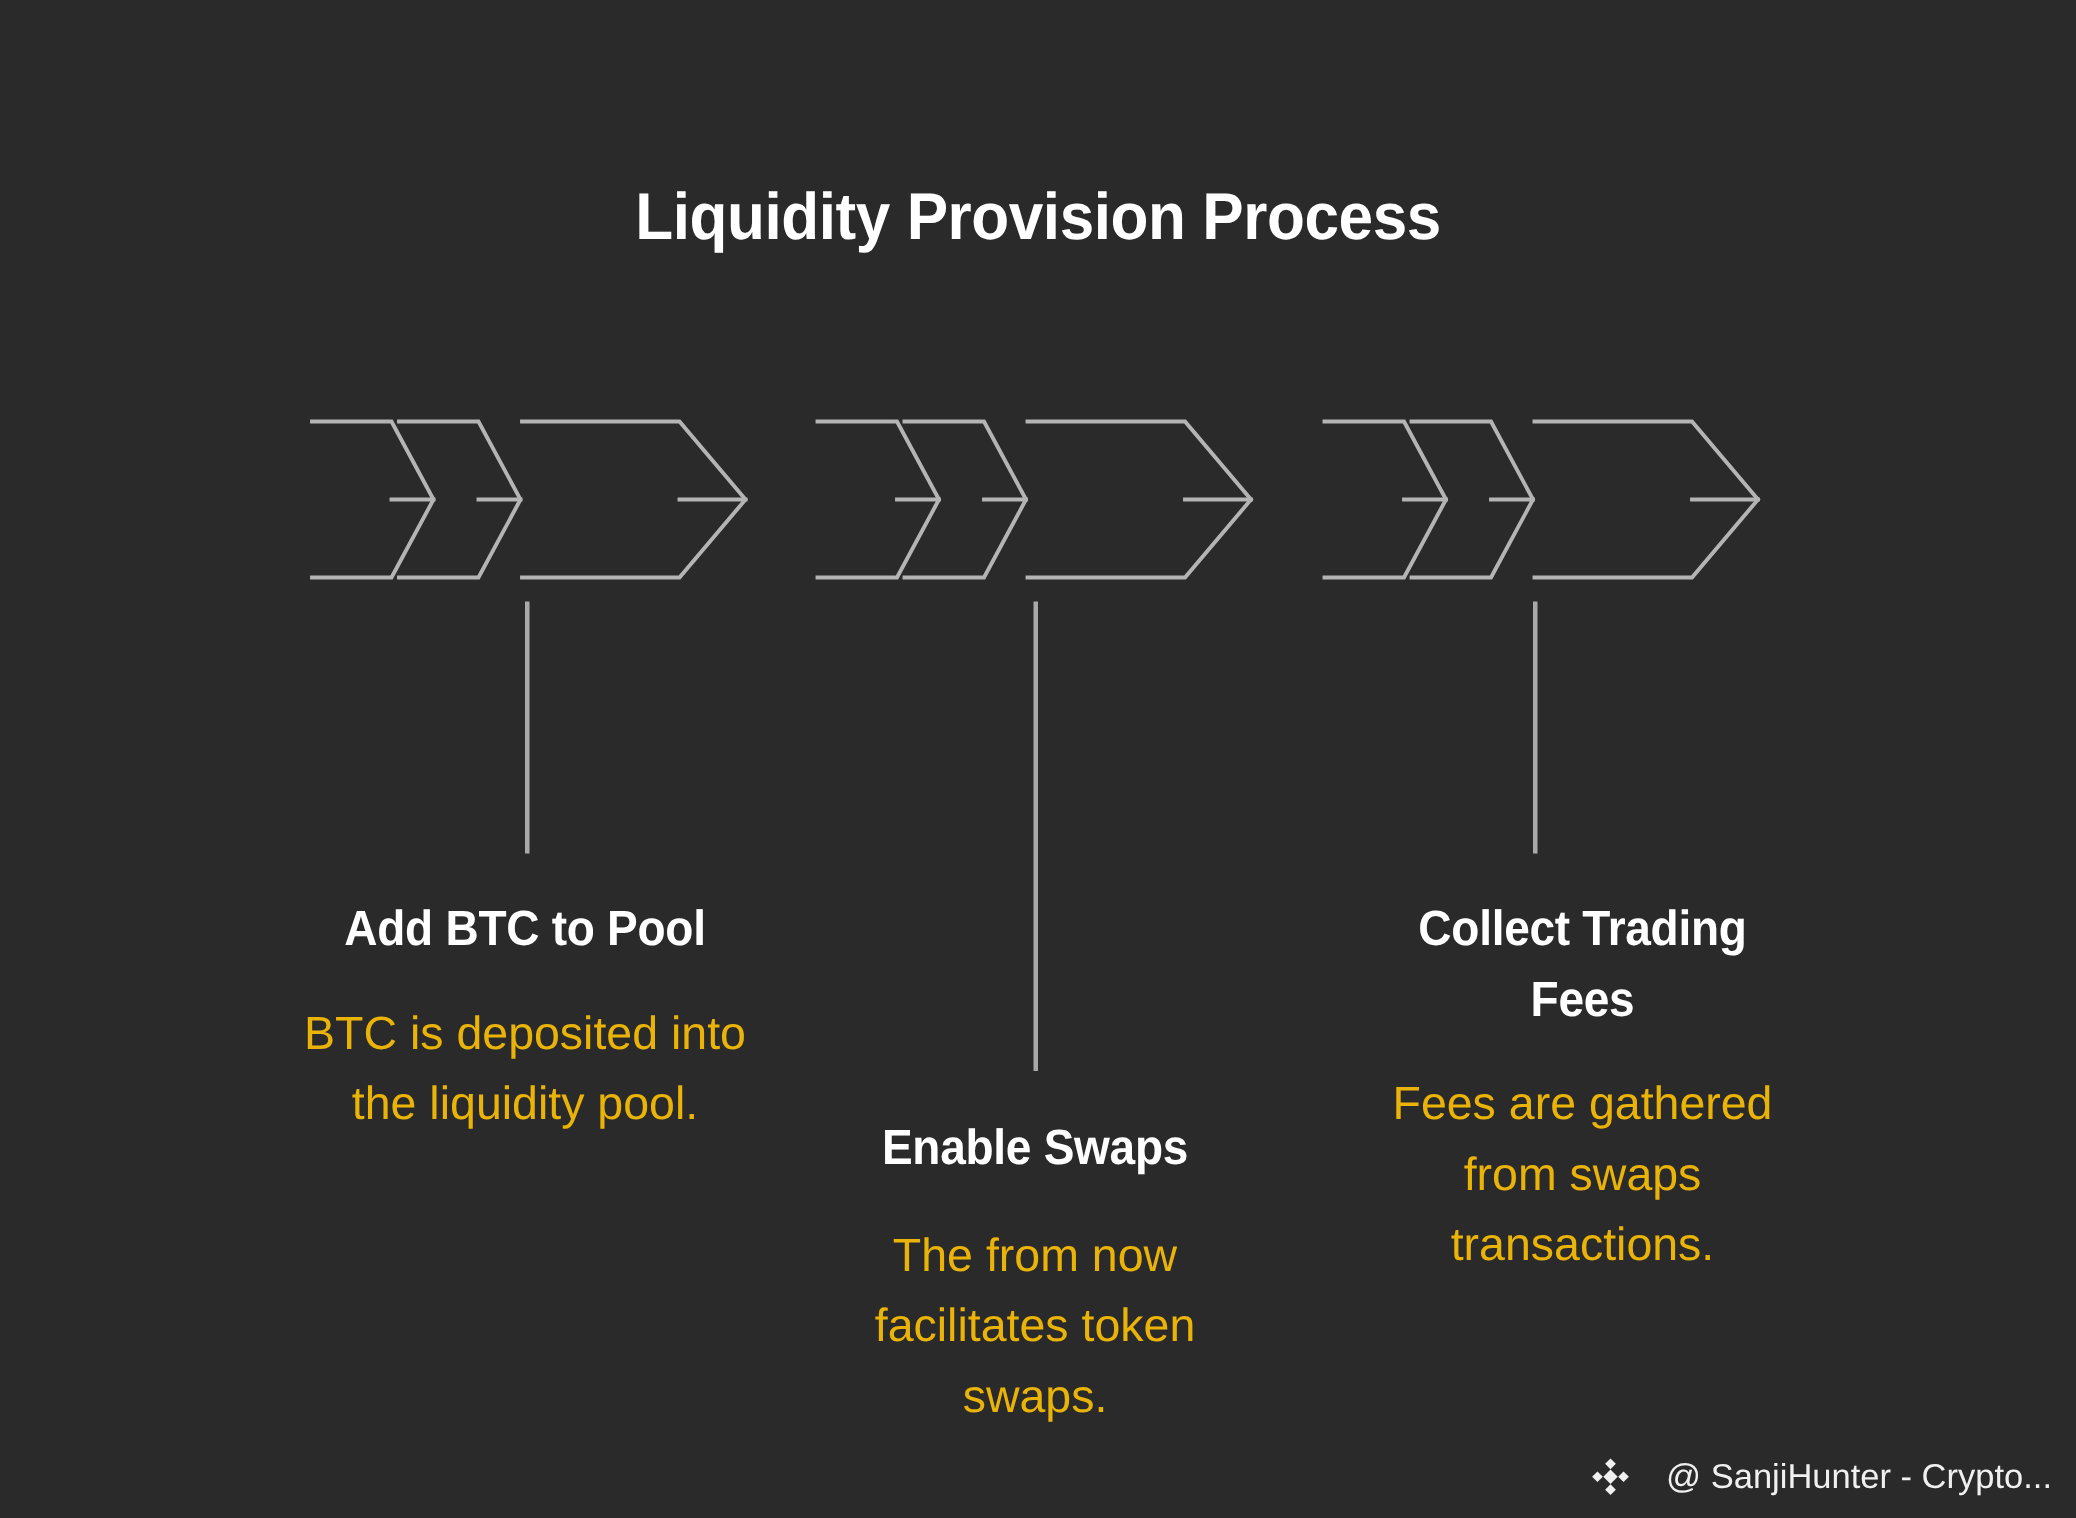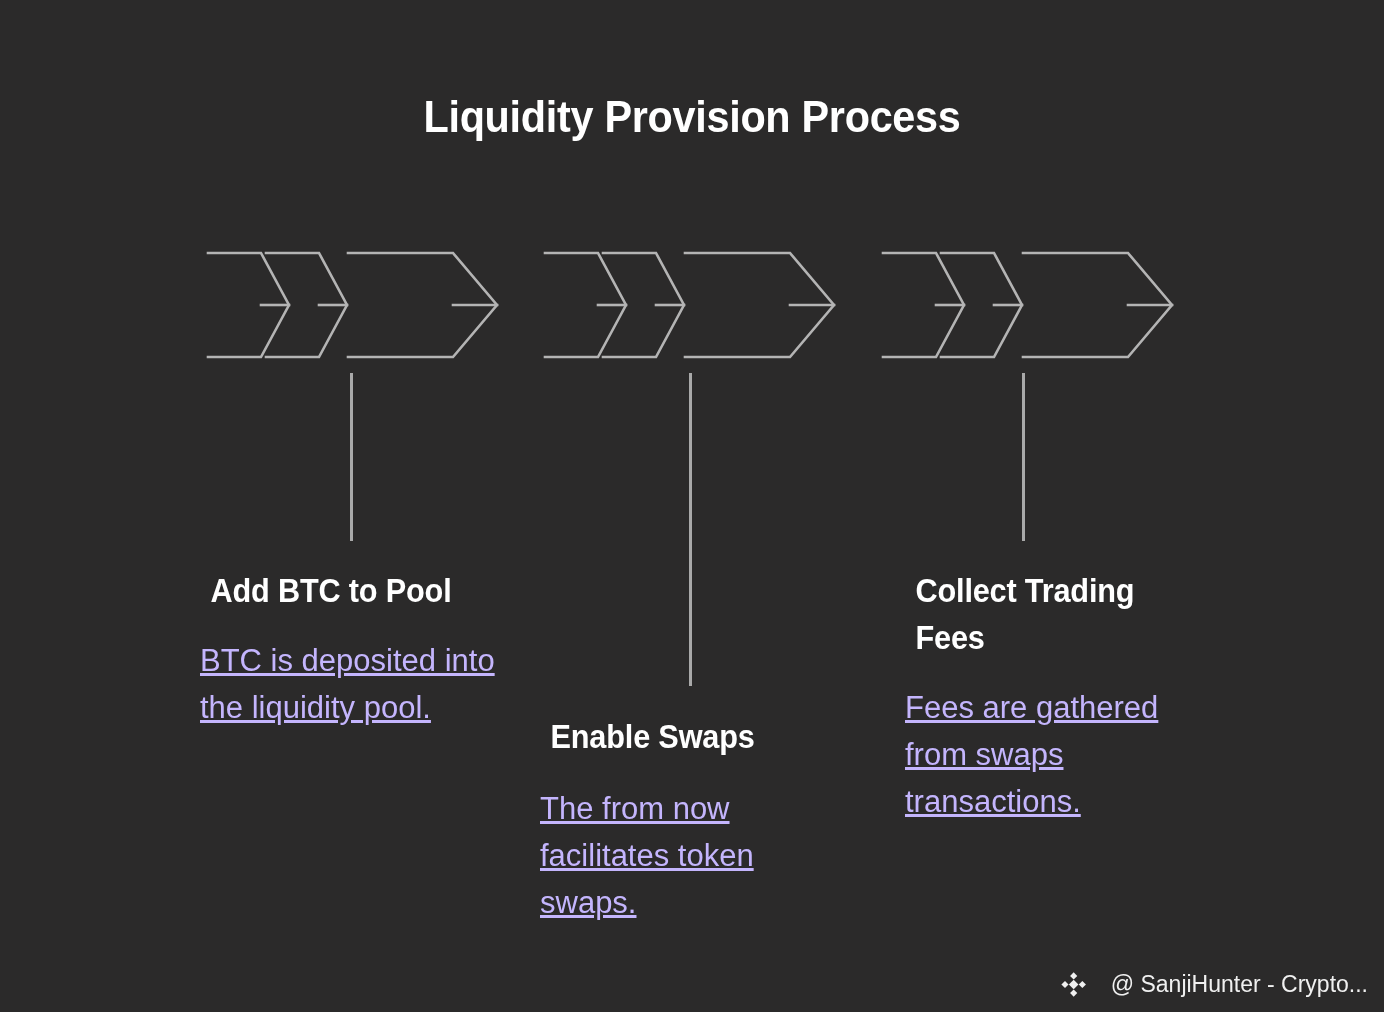--- a/index.html
+++ b/index.html
@@ -13,20 +13,21 @@
     position: relative;
     overflow: hidden;
     font-family: "Liberation Sans", sans-serif;
     -webkit-font-smoothing: antialiased;
   }
 
   .canvas {
     position: absolute;
     inset: 0;
     background: #2b2a2a;
+    margin-top: 28px;
   }
 
   
   .title {
     position: absolute;
     top: 92px;
     left: 0;
     width: 1384px;
     text-align: center;
     color: #ffffff;
@@ -55,21 +56,21 @@
     width: 3px;
     background: #a9a9a9;
   }
   .connector.c1 { left: 350px;  top: 373px; height: 168px; }
   .connector.c2 { left: 689px;  top: 373px; height: 313px; }
   .connector.c3 { left: 1022px; top: 373px; height: 168px; }
 
   
   .step {
     position: absolute;
-    text-align: left;
+    text-align: center;
     color: #ffffff;
   }
   .step.s1 { left: 200px; top: 568px; width: 300px; }
   .step.s2 { left: 540px; top: 714px; width: 300px; }
   .step.s3 { left: 905px; top: 568px; width: 300px; }
 
   .step-heading {
     font-size: 33px;
     font-weight: 700;
     line-height: 1.42;
@@ -77,22 +78,21 @@
     color: #ffffff;
     transform: scaleX(0.93);
     transform-origin: center top;
   }
 
   .step-body {
     margin-top: 22px;
     font-size: 31px;
     font-weight: 400;
     line-height: 1.52;
-    color: #c4b5fd;
-    text-decoration: underline;
+    color: #eab308;
   }
   .step.s2 .step-body { margin-top: 24px; }
 
   
   .watermark {
     position: absolute;
     right: 16px;
     bottom: 14px;
     display: flex;
     align-items: center;

